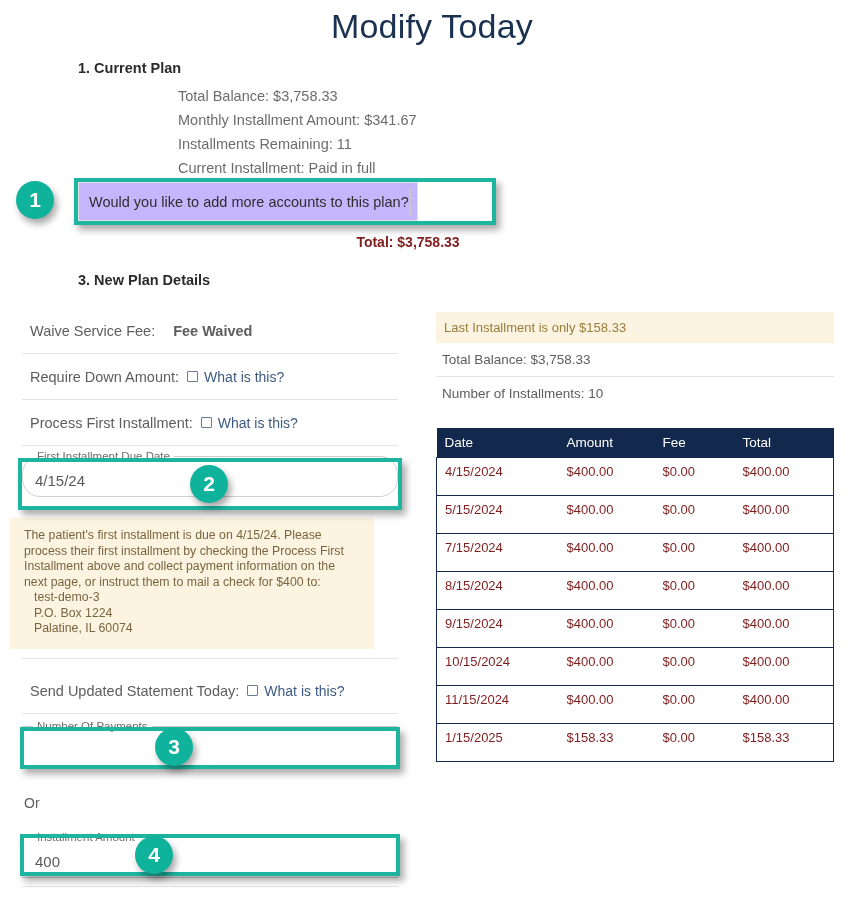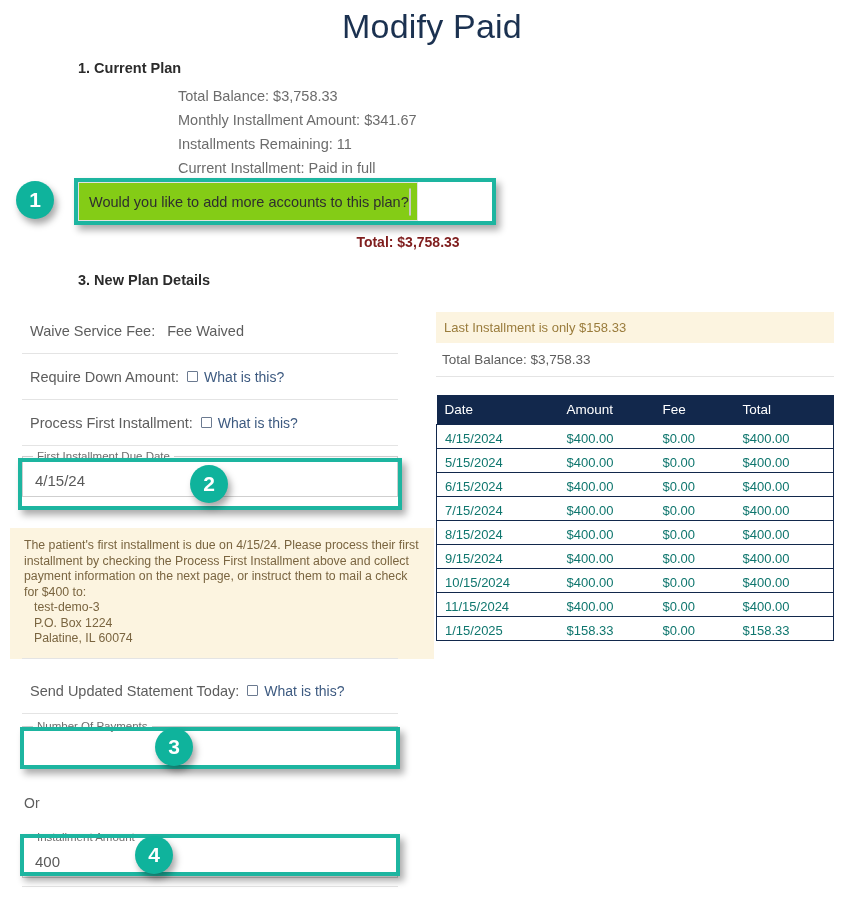--- a/index.html
+++ b/index.html
@@ -74,21 +74,21 @@
     box-shadow: 3px 5px 7px rgba(0,0,0,.35);
     z-index: 6;
     font-family: "Liberation Sans", sans-serif;
   }
 
   
   #add-accounts-bar {
     position: absolute;
     left: 78px; top: 182px;
     width: 340px; height: 39px;
-    background: #84cc16;
+    background: #c4b5fd;
     border: 1px solid #e2e2e2;
     display: flex;
     align-items: center;
     z-index: 3;
   }
   #add-accounts-question {
     font-size: 14.5px;
     color: #2e2e2e;
     padding-left: 10px;
     flex: 1;
@@ -136,21 +136,21 @@
   }
   .form-row {
     height: 46px;
     display: flex;
     align-items: center;
     border-bottom: 1px solid #e4e4e4;
     font-size: 14.5px;
     color: #5d5d5d;
     padding-left: 8px;
   }
-  .form-row .val { margin-left: 12px; color: #5d5d5d; }
+  .form-row .val { margin-left: 18px; color: #5d5d5d; font-weight: bold; }
   .cb {
     display: inline-block;
     width: 11px; height: 11px;
     border: 1.4px solid #6b7a90;
     border-radius: 1px;
     margin: 0 6px 0 8px;
     background: #fff;
     cursor: pointer;
   }
   .what-link {
@@ -180,27 +180,26 @@
     position: absolute;
     left: 12px; bottom: 7px;
     font-size: 15px;
     color: #5a5a5a;
   }
 
   
   #info-box {
     position: absolute;
     left: 10px; top: 518px;
-    width: 424px;
+    width: 364px;
     background: #fcf4e0;
     padding: 10px 14px 12px 14px;
     font-size: 12.3px;
     line-height: 15.5px;
     color: #7a6540;
-    margin-top: 10px;
   }
   #info-box .addr { margin-left: 10px; }
 
   #divider-after-info {
     position: absolute;
     left: 22px; top: 658px;
     width: 376px;
     border-top: 1px solid #e4e4e4;
   }
 
@@ -255,33 +254,33 @@
     color: #ffffff;
     font-weight: 400;
     text-align: left;
     padding: 7px 0 7px 8px;
     font-size: 13.5px;
   }
   table.sched tbody td {
     border: 1px solid #12284c;
     border-left: none;
     border-right: none;
-    padding: 6px 0 2px 8px;
-    color: #0f766e;
+    padding: 6px 0 16px 8px;
+    color: #7f1d1d;
   }
   table.sched tbody tr td:first-child { border-left: 1px solid #12284c; }
   table.sched tbody tr td:last-child { border-right: 1px solid #12284c; }
   .col-date { width: 122px; }
   .col-amount { width: 96px; }
   .col-fee { width: 80px; }
 </style>
 </head>
 <body>
 
-<div class="page-title">Modify Paid</div>
+<div class="page-title">Modify Today</div>
 
 <div id="sec1-heading" class="section-heading">1. Current Plan</div>
 <div class="current-plan-lines">
   <div>Total Balance: $3,758.33</div>
   <div>Monthly Installment Amount: $341.67</div>
   <div>Installments Remaining: 11</div>
   <div>Current Installment: Paid in full</div>
 </div>
 
 <div id="sec2-heading">2. Add Accounts</div>
@@ -313,21 +312,21 @@
     <span class="cb"></span>
     <span class="what-link">What is this?</span>
   </div>
 
   <div class="form-row">
     <span>Process First Installment:</span>
     <span class="cb"></span>
     <span class="what-link">What is this?</span>
   </div>
 
-  <div class="field" style="margin-top:10px;">
+  <div class="field" style="margin-top:10px;border-radius:18px;">
     <span class="legend">First Installment Due Date</span>
     <span class="fval">4/15/24</span>
   </div>
 </div>
 
 <div class="hl" style="left:18px; top:458px; width:384px; height:52px;"></div>
 <div class="badge" style="left:190px; top:465px;">2</div>
 
 <div id="info-box">
   <div>The patient's first installment is due on 4/15/24. Please process their first installment by checking the Process First Installment above and collect payment information on the next page, or instruct them to mail a check for $400 to:</div>
@@ -362,20 +361,21 @@
 <div class="badge" style="left:155px; top:728px;">3</div>
 
 <div class="hl" style="left:20px; top:834px; width:380px; height:42px;"></div>
 <div class="badge" style="left:135px; top:836px;">4</div>
 
 <div id="bottom-divider"></div>
 
 <div id="right-col">
   <div id="warn-banner">Last Installment is only $158.33</div>
   <div class="summary-row">Total Balance: $3,758.33</div>
+  <div class="summary-row last">Number of Installments: 10</div>
 
   <table class="sched">
     <thead>
       <tr>
         <th class="col-date">Date</th>
         <th class="col-amount">Amount</th>
         <th class="col-fee">Fee</th>
         <th>Total</th>
       </tr>
     </thead>
@@ -386,26 +386,20 @@
           <td class="col-fee">$0.00</td>
           <td>$400.00</td>
         </tr>
         <tr>
           <td class="col-date">5/15/2024</td>
           <td class="col-amount">$400.00</td>
           <td class="col-fee">$0.00</td>
           <td>$400.00</td>
         </tr>
         <tr>
-          <td class="col-date">6/15/2024</td>
-          <td class="col-amount">$400.00</td>
-          <td class="col-fee">$0.00</td>
-          <td>$400.00</td>
-        </tr>
-        <tr>
           <td class="col-date">7/15/2024</td>
           <td class="col-amount">$400.00</td>
           <td class="col-fee">$0.00</td>
           <td>$400.00</td>
         </tr>
         <tr>
           <td class="col-date">8/15/2024</td>
           <td class="col-amount">$400.00</td>
           <td class="col-fee">$0.00</td>
           <td>$400.00</td>

